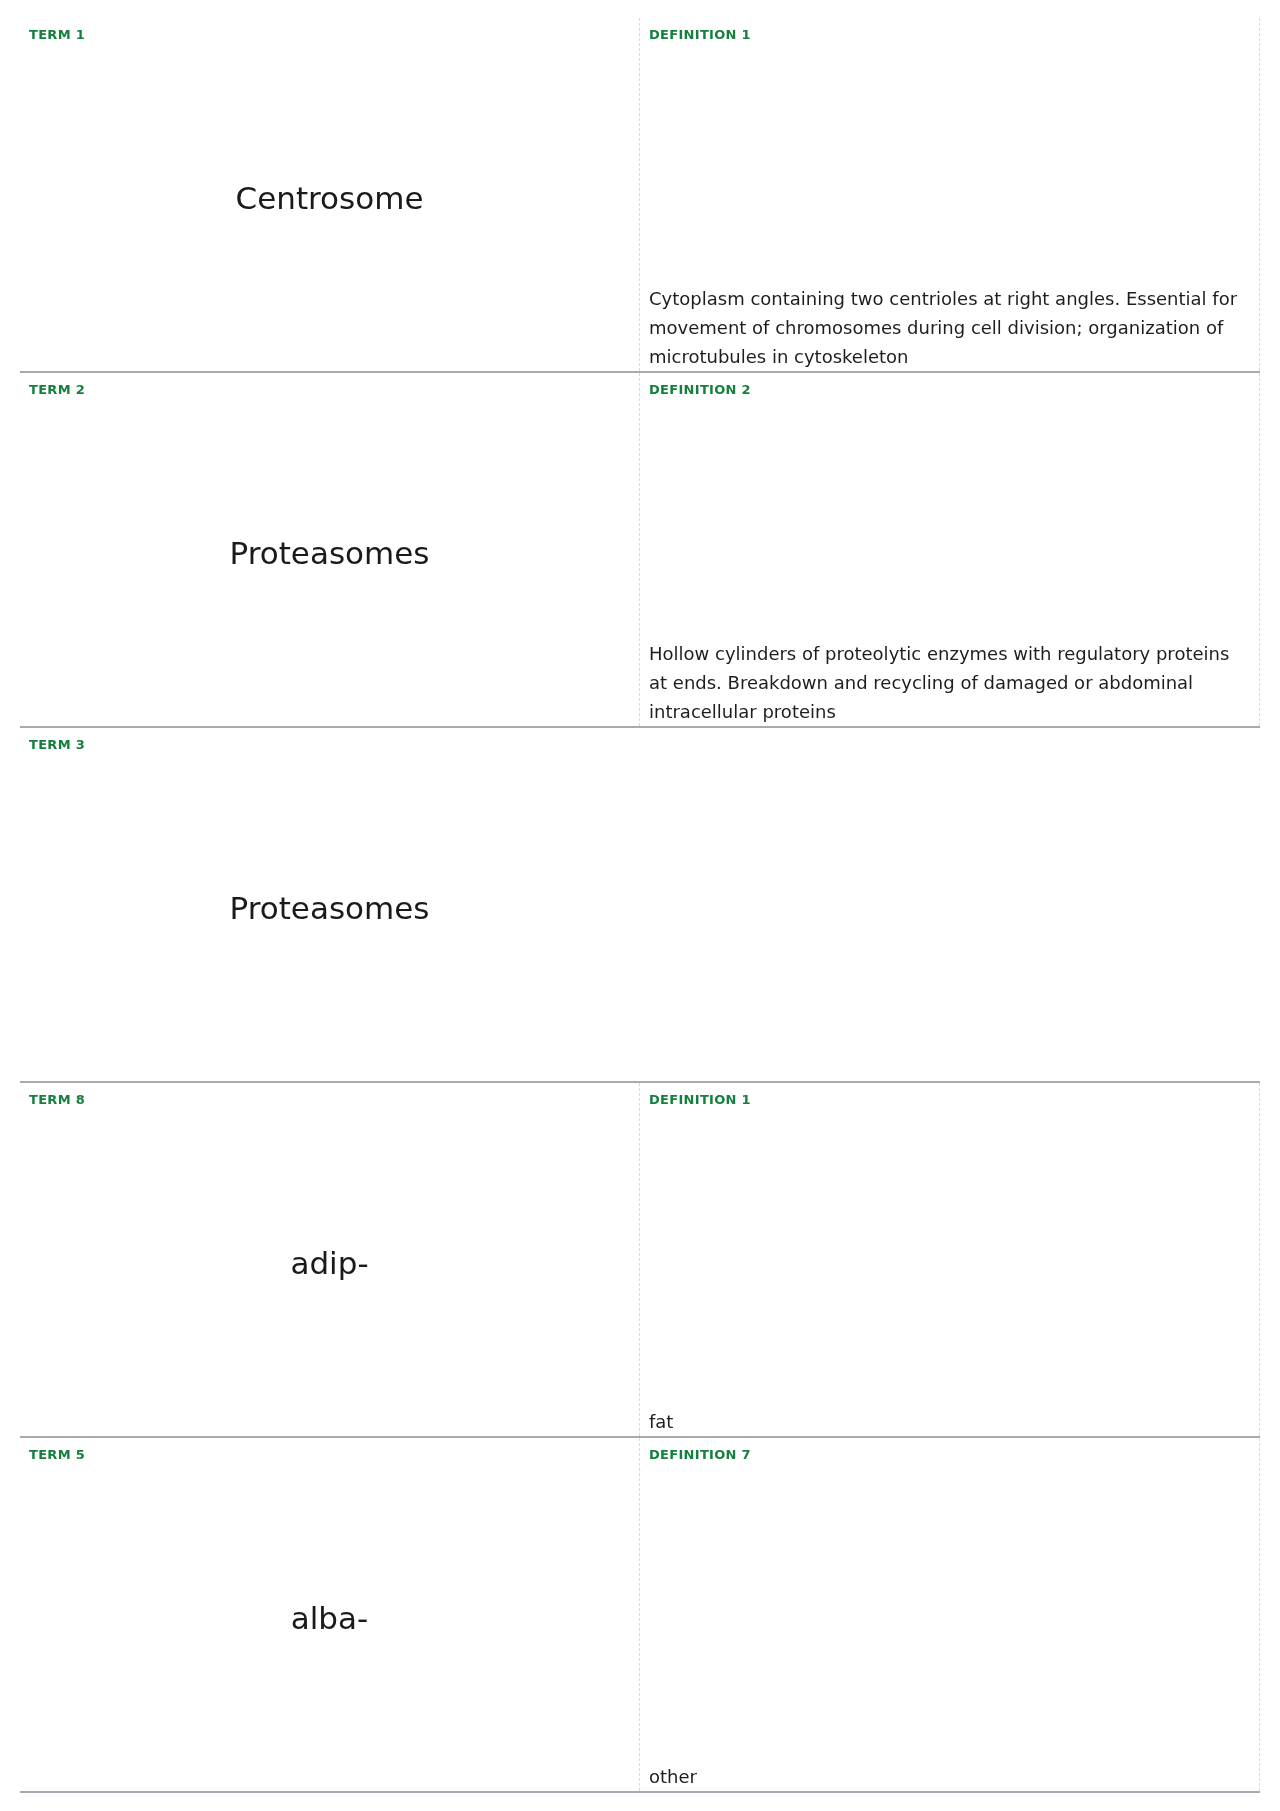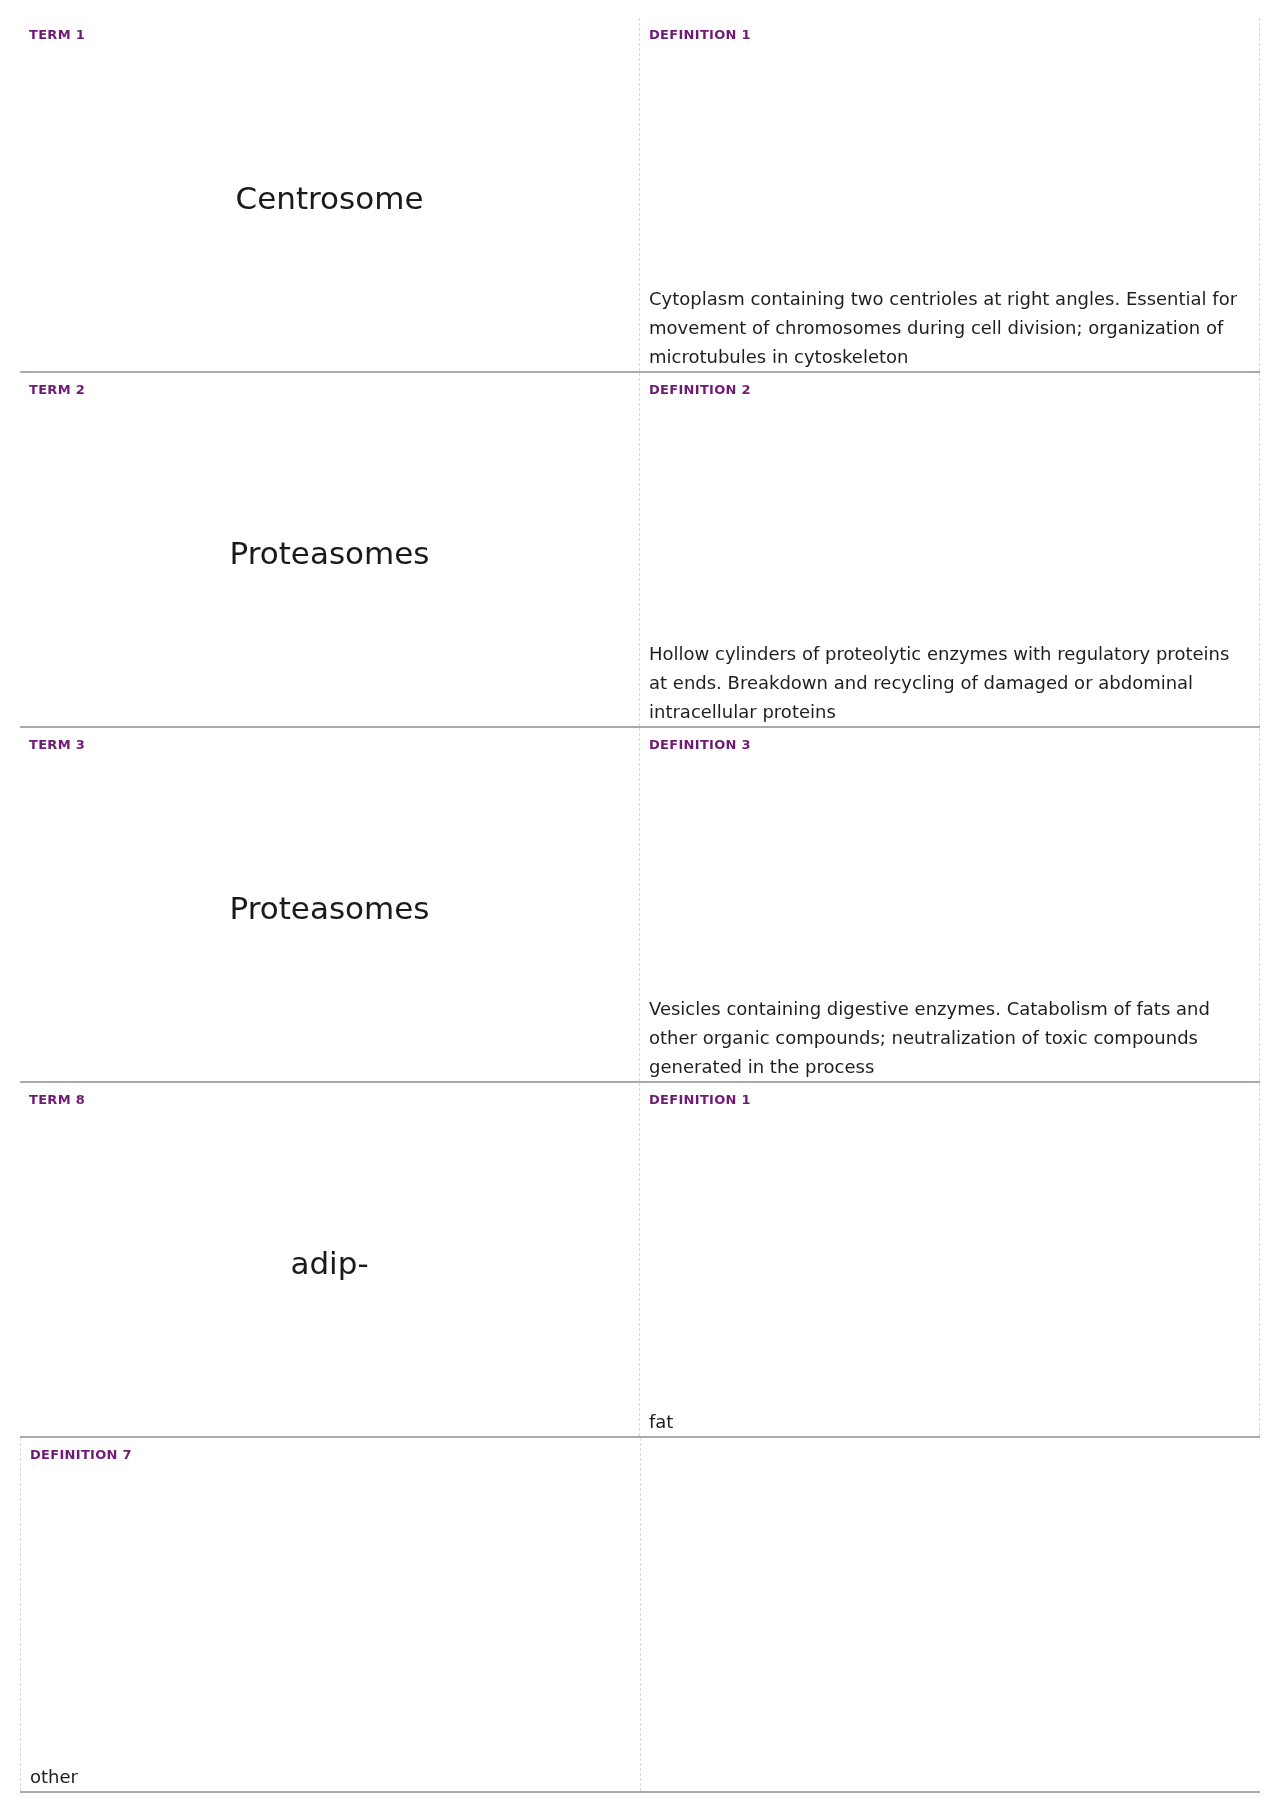--- a/index.html
+++ b/index.html
@@ -34,21 +34,21 @@
       width: 621px;
       border-left: 1.5px dashed #d9d9dc;
       border-right: 1.5px dashed #d9d9dc;
     }
     .label {
       position: absolute;
       top: 9px;
       left: 9px;
       font-size: 13px;
       font-weight: bold;
-      color: #701a75;
+      color: #15803d;
       letter-spacing: 0.3px;
       line-height: 16px;
     }
     .term-text {
       position: absolute;
       left: 0; right: 0;
       top: 0; bottom: 0;
       display: flex;
       align-items: center;
       justify-content: center;
@@ -97,42 +97,40 @@
           <span>Hollow cylinders of proteolytic enzymes with regulatory proteins at ends. Breakdown and recycling of damaged or abdominal intracellular proteins</span>
         </div>
     </div>
   </div>
 
   <div class="card">
     <div class="side term">
       <div class="label">TERM 3</div>
       <div class="term-text">Proteasomes</div>
     </div>
-    <div class="side def">
-      <div class="label">DEFINITION 3</div>
-      <div class="def-text">
-          <span>Vesicles containing digestive enzymes. Catabolism of fats and other organic compounds; neutralization of toxic compounds generated in the process</span>
-        </div>
-    </div>
   </div>
 
   <div class="card">
     <div class="side term">
       <div class="label">TERM 8</div>
       <div class="term-text">adip-</div>
     </div>
     <div class="side def">
       <div class="label">DEFINITION 1</div>
       <div class="def-text">
           <span>fat</span>
         </div>
     </div>
   </div>
 
   <div class="card">
+    <div class="side term">
+      <div class="label">TERM 5</div>
+      <div class="term-text">alba-</div>
+    </div>
     <div class="side def">
       <div class="label">DEFINITION 7</div>
       <div class="def-text">
           <span>other</span>
         </div>
     </div>
   </div>
 
 </div>
 

